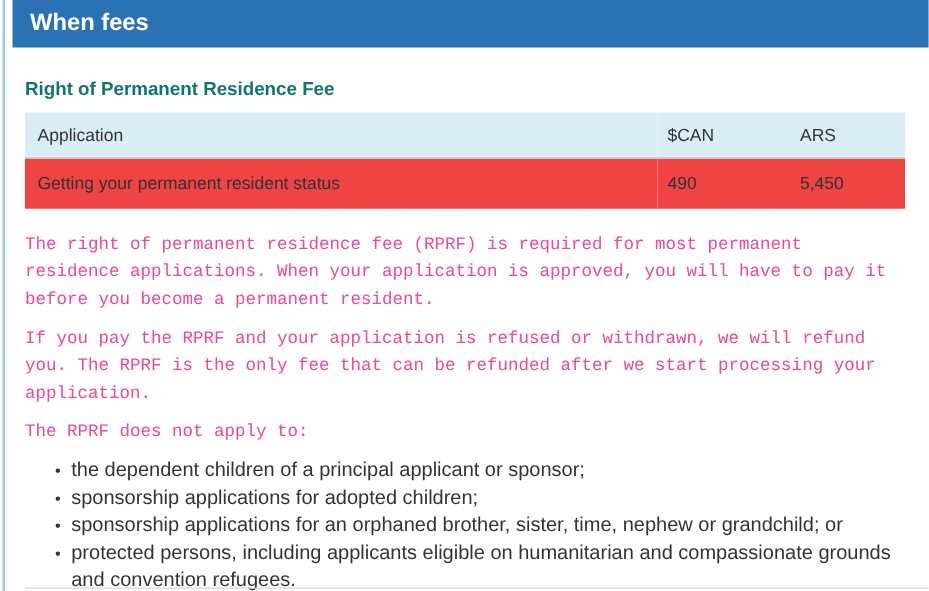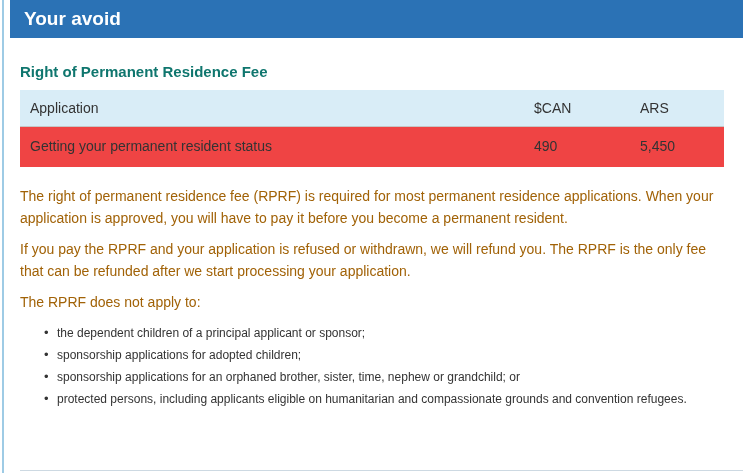--- a/index.html
+++ b/index.html
@@ -63,31 +63,32 @@
     color: #333333;
     padding: 11px 8px 13px 8px;
     background: #ef4444;
   }
   .fees-table tbody td:first-child { padding-left: 10px; }
   .paragraphs { margin-top: 18px; }
   .paragraphs p {
     margin: 0 0 9px 0;
     font-size: 14px;
     line-height: 22px;
-    color: #a16207;
+    color: #ec4899;
+    font-family: Liberation Mono, monospace;
   }
   ul.exemptions {
     margin: 4px 0 0 0;
     padding: 0 0 0 24px;
     list-style: none;
   }
   ul.exemptions li {
     position: relative;
     padding-left: 13px;
-    font-size: 12px;
+    font-size: 16px;
     line-height: 22px;
     color: #333333;
   }
   ul.exemptions li::before {
     content: "\2022";
     position: absolute;
     left: 0; top: 0;
     color: #333333;
     font-size: 13px;
   }
@@ -97,21 +98,21 @@
     height: 1px;
     background: #cdd9e2;
   }
 </style>
 </head>
 <body>
 
 <div class="left-accent"></div>
 
 <div class="panel-header">
-  <span class="panel-title">Your avoid</span>
+  <span class="panel-title">When fees</span>
 </div>
 
 <div class="content">
 
   <h2 class="section-heading">Right of Permanent Residence Fee</h2>
 
   <table class="fees-table">
     <colgroup>
       <col class="c-app">
         <col class="c-can">

